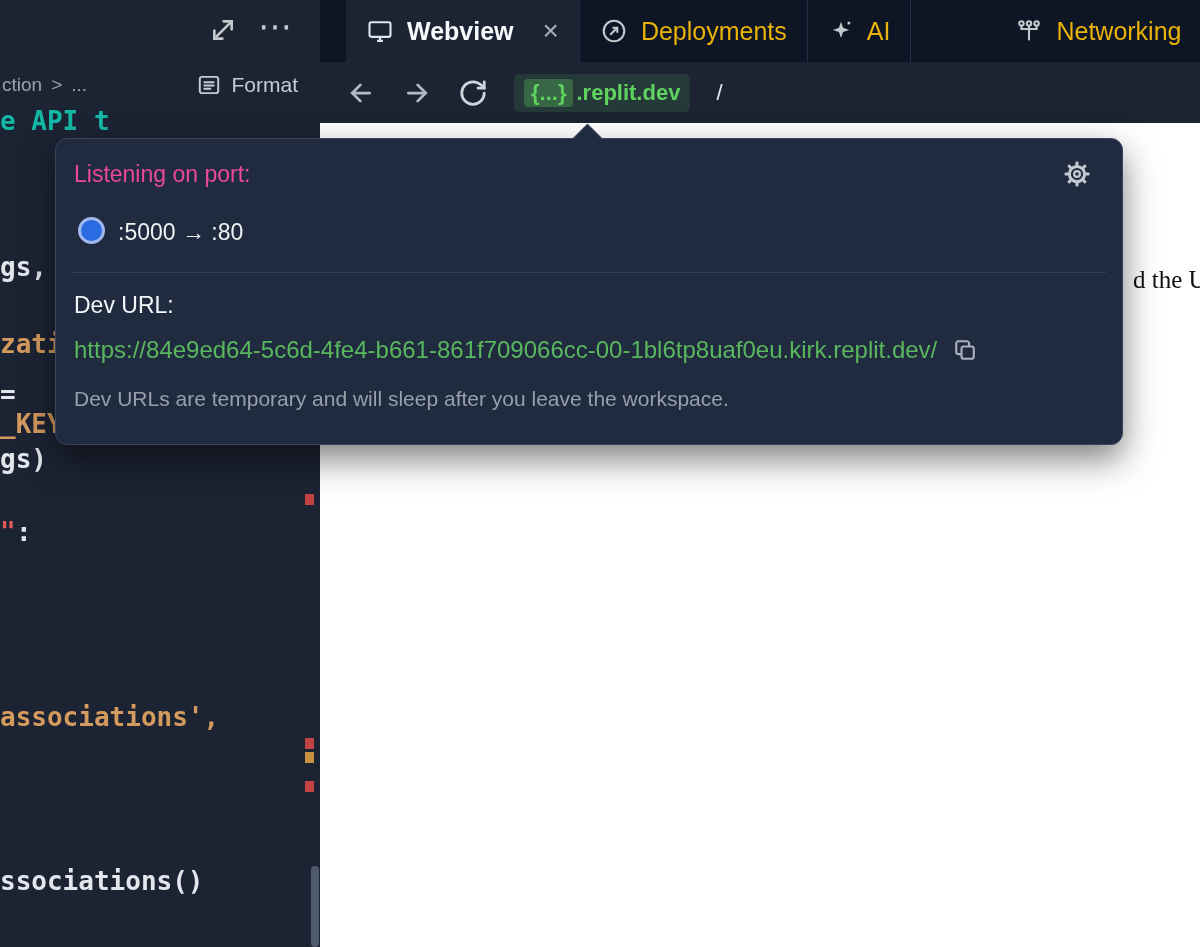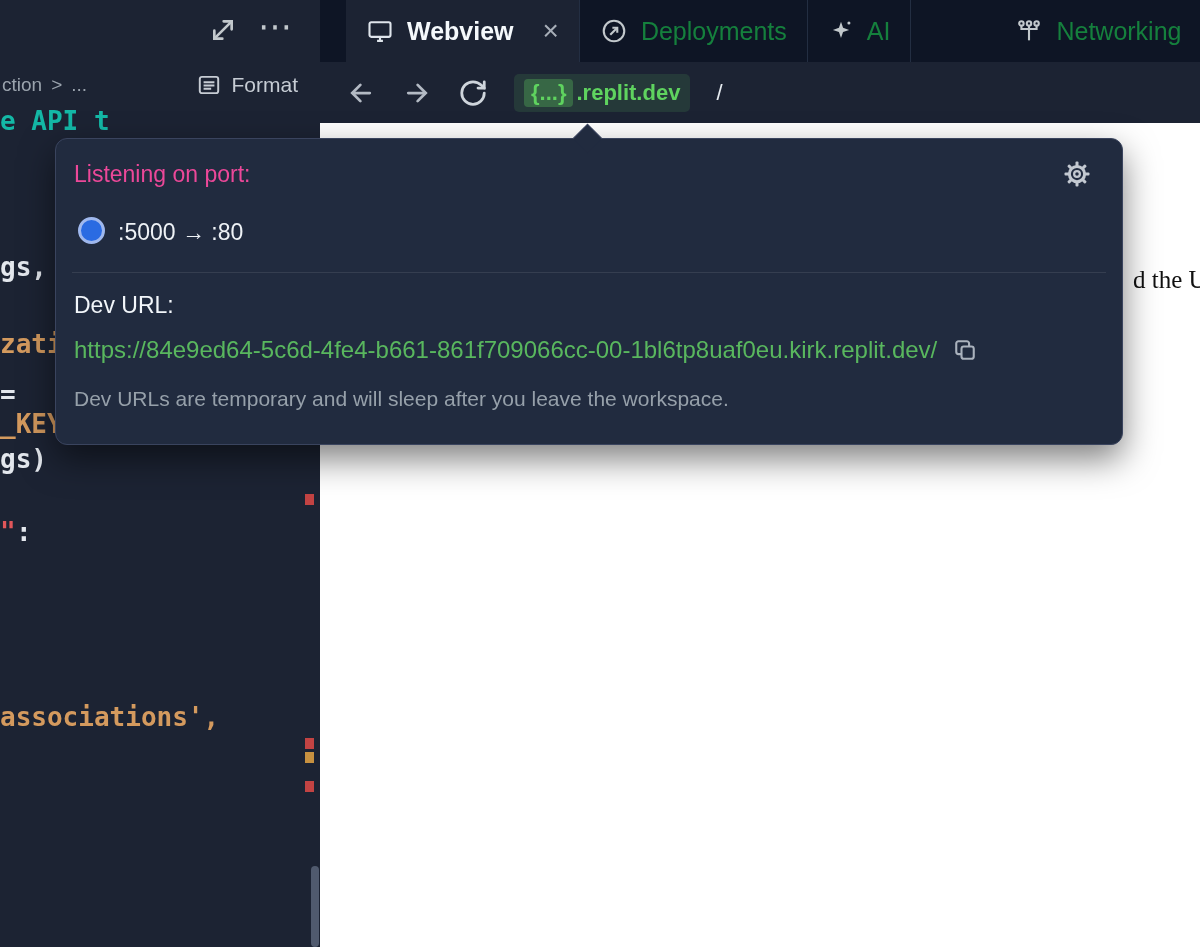--- a/index.html
+++ b/index.html
@@ -24,21 +24,21 @@
   .cf5{top:444px}.cf6{top:517px}.cf7{top:517px;left:16px}.cf8{top:702px}.cf9{top:866px}
   .ruler-mark{position:absolute;left:305px;width:9px;height:11px}
   .rm-red{background:#c24343}
   .rm-orange{background:#c79140}
   .rm0{top:494px}.rm1{top:738px}.rm2{top:752px}.rm3{top:781px}
   .editor-scrollbar{position:absolute;left:311px;top:866px;width:8px;height:81px;background:#505a6e;border-radius:4px;cursor:pointer}
 
   
   .webview{position:absolute;left:320px;top:0;width:880px;height:947px;background:#0e1525}
   .tabbar{position:absolute;top:0;left:0;width:100%;height:62px;background:#0e1525;display:flex;align-items:stretch}
-  .tab{display:flex;align-items:center;padding:0 20px;gap:13px;font-size:25px;color:#15803d;border-right:1px solid #232e42;cursor:pointer;white-space:nowrap}
+  .tab{display:flex;align-items:center;padding:0 20px;gap:13px;font-size:25px;color:#eab308;border-right:1px solid #232e42;cursor:pointer;white-space:nowrap}
   .tab svg{display:block;flex:none}
   .tab.active{background:#1c2333;color:#f5f9fc;font-weight:700;margin-left:26px}
   .tab .close{margin-left:16px;font-size:28px;font-weight:400;color:#a7aeb8;line-height:1;cursor:pointer}
   .tab-networking{margin-left:80px;flex:1;padding-left:24px}
   .toolbar{position:absolute;top:62px;left:0;width:100%;height:61px;background:#1c2333;display:flex;align-items:center;gap:26px;padding-left:26px;box-sizing:border-box}
   .toolbar svg{display:block;flex:none;cursor:pointer}
   .url-domain{display:flex;align-items:center;gap:3px;background:rgba(98,212,98,0.13);border-radius:5px;padding:5px 10px;color:#5fd35f;font-size:22px;font-weight:600;cursor:pointer}
   .url-collapsed{background:rgba(98,212,98,0.30);border-radius:4px;padding:1px 7px}
   .url-path{color:#e6ebf0;font-size:22px}
   .content{position:absolute;top:123px;left:0;width:100%;bottom:0;background:#ffffff}
@@ -92,20 +92,21 @@
 
   <div class="code-frag cf0 c-green">e API t</div>
   <div class="code-frag cf1 c-white">gs,</div>
   <div class="code-frag cf2 c-orange">zati</div>
   <div class="code-frag cf3 c-white">=</div>
   <div class="code-frag cf4 c-orange">_KEY</div>
   <div class="code-frag cf5 c-white">gs)</div>
   <div class="code-frag cf6 c-red">"</div>
   <div class="code-frag cf7 c-white">:</div>
   <div class="code-frag cf8 c-orange">associations',</div>
+  <div class="code-frag cf9 c-white">ssociations()</div>
 
   <div class="ruler-mark rm-red rm0"></div>
   <div class="ruler-mark rm-red rm1"></div>
   <div class="ruler-mark rm-orange rm2"></div>
   <div class="ruler-mark rm-red rm3"></div>
 
   <div class="editor-scrollbar"></div>
 </div>
 
 <div class="webview">

